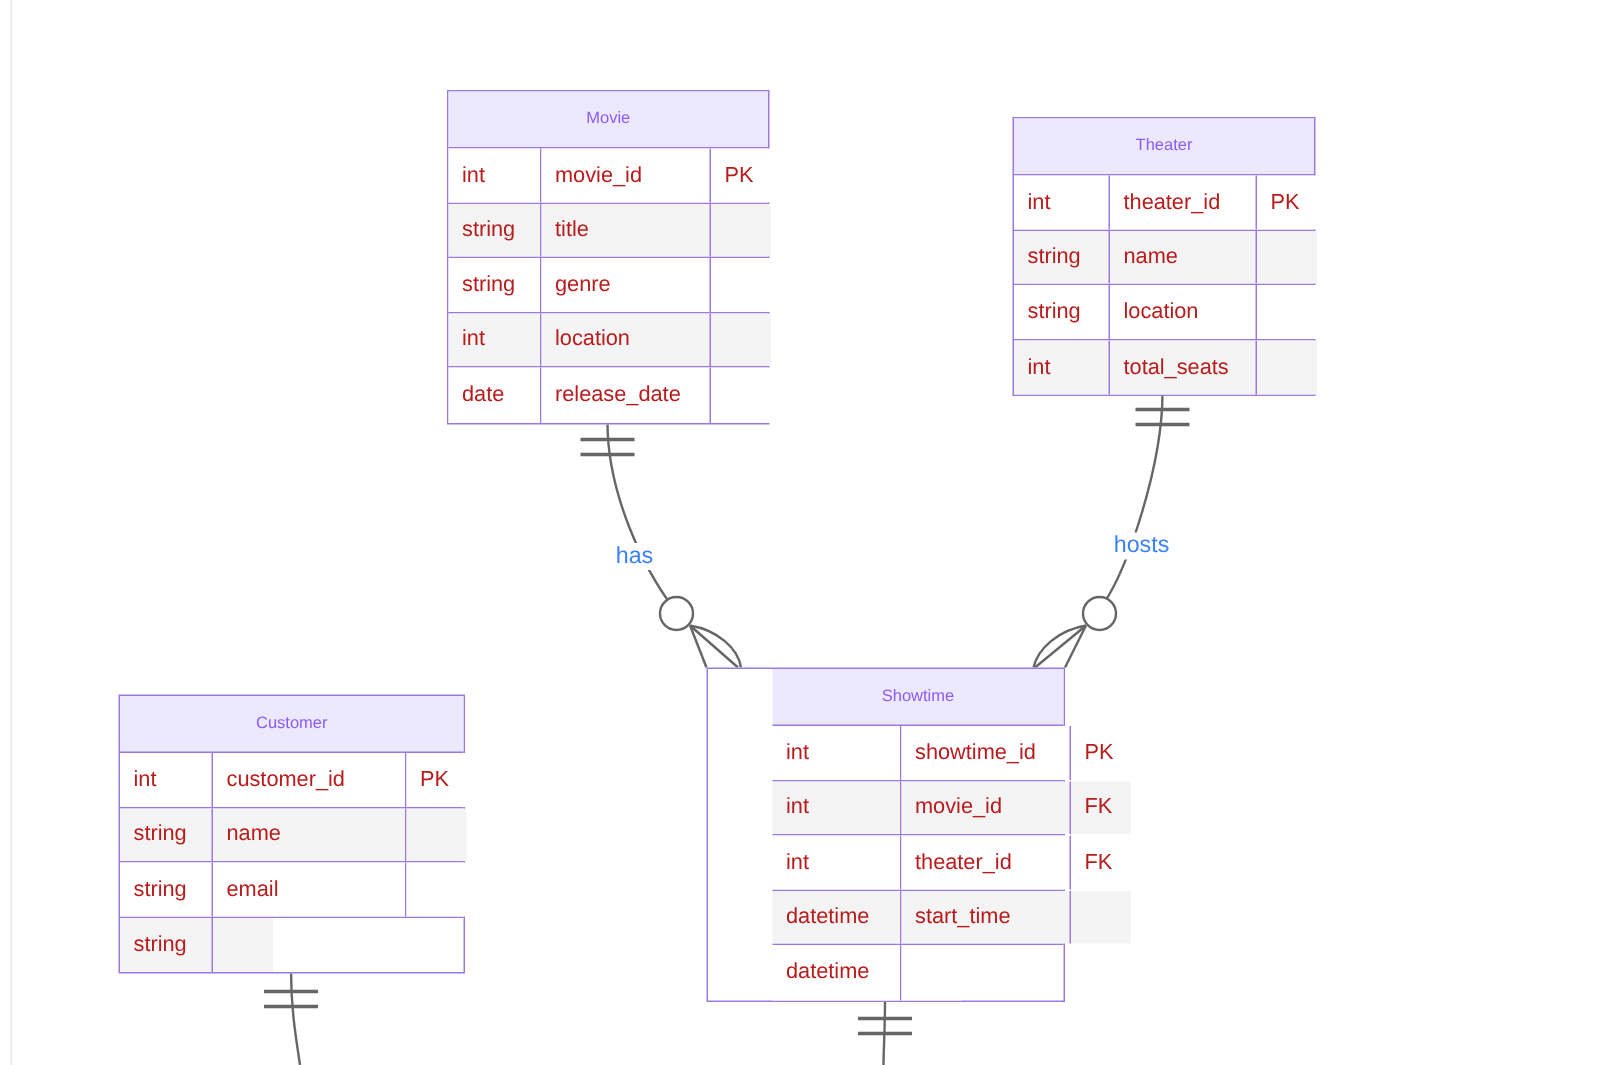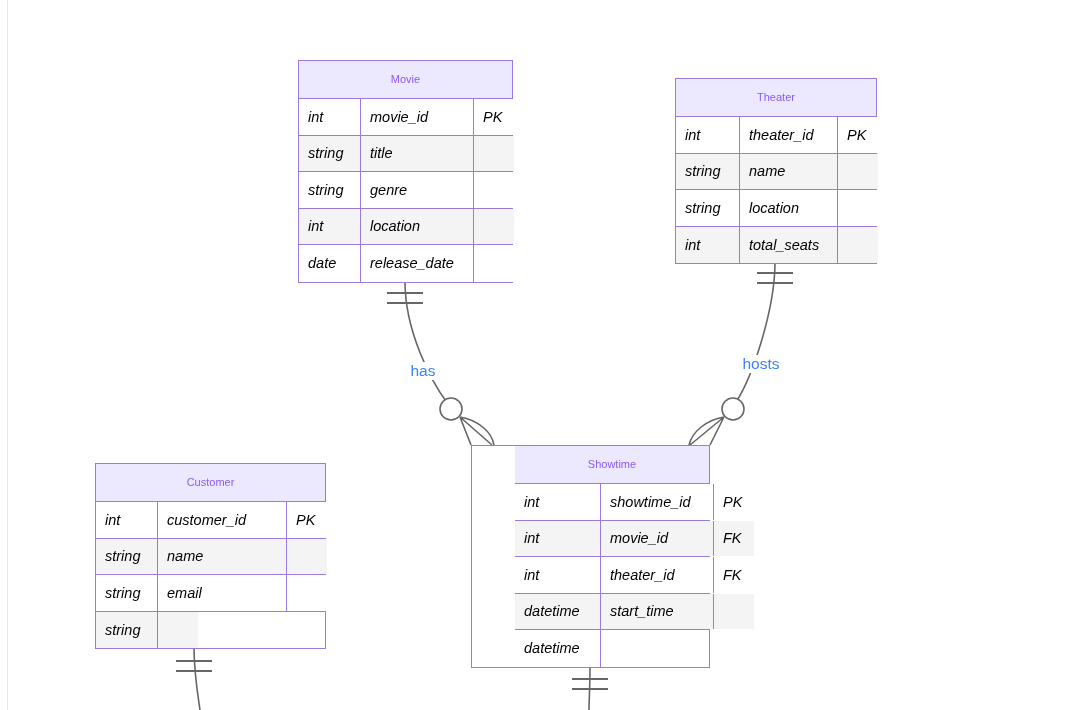--- a/index.html
+++ b/index.html
@@ -58,26 +58,25 @@
     border-bottom: 1.6px solid #9a7ae0;
   }
   .attr-row:last-child { border-bottom: none; }
   .attr-row.alt .cell { background: #f4f4f4; }
 
   .cell {
     box-sizing: border-box;
     display: flex;
     align-items: center;
     font-size: 14.5px;
-    color: #000000;
+    color: #b91c1c;
     padding-left: 9px;
     background: #ffffff;
     overflow: hidden;
     white-space: nowrap;
-    font-style: italic;
   }
   .cell.c-type { border-right: 1.6px solid #9a7ae0; }
   .cell.c-name { border-right: 1.6px solid #9a7ae0; }
   .cell.c-key  { }
 
   
   .rel-label {
     position: absolute;
     font-size: 15.5px;
     color: #3b82f6;
@@ -170,21 +169,21 @@
           <div class="cell c-type" style="width: 64px; flex: 0 0 64px;">string</div>
           <div class="cell c-name" style="width: 98px; flex: 0 0 98px;">location</div>
           <div class="cell c-key" style="width: 40px; flex: 0 0 40px;"></div>
         </div>
         <div class="attr-row alt" style="height: 36.5px;">
           <div class="cell c-type" style="width: 64px; flex: 0 0 64px;">int</div>
           <div class="cell c-name" style="width: 98px; flex: 0 0 98px;">total_seats</div>
           <div class="cell c-key" style="width: 40px; flex: 0 0 40px;"></div>
         </div>
       </div>
-      <div class="entity" style="left: 79px; top: 463px; width: 231px; margin-left: 16px;">
+      <div class="entity" style="left: 79px; top: 463px; width: 231px;">
         <div class="entity-title" style="height: 38px;">Customer</div>
         <div class="attr-row" style="height: 36.5px;">
           <div class="cell c-type" style="width: 62px; flex: 0 0 62px;">int</div>
           <div class="cell c-name" style="width: 129px; flex: 0 0 129px;">customer_id</div>
           <div class="cell c-key" style="width: 40px; flex: 0 0 40px;">PK</div>
         </div>
         <div class="attr-row alt" style="height: 36.5px;">
           <div class="cell c-type" style="width: 62px; flex: 0 0 62px;">string</div>
           <div class="cell c-name" style="width: 129px; flex: 0 0 129px;">name</div>
           <div class="cell c-key" style="width: 40px; flex: 0 0 40px;"></div>

